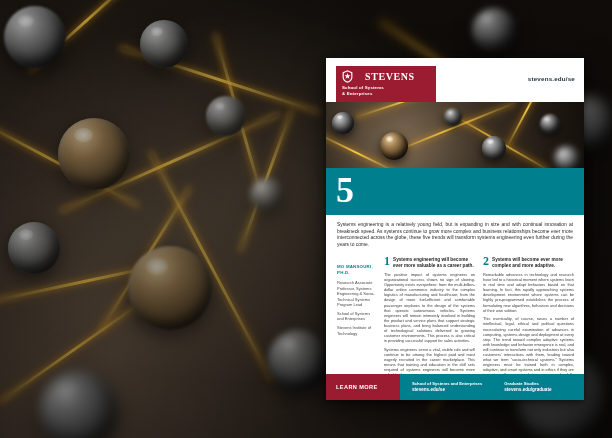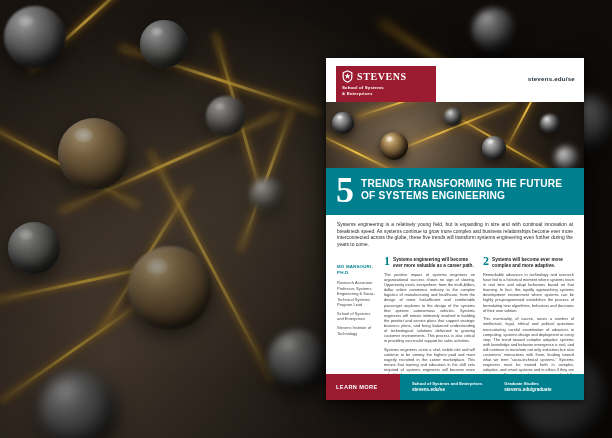--- a/index.html
+++ b/index.html
@@ -95,21 +95,21 @@
     width: 100px;
     height: 40px;
     background: #9b1b30;
     color: #fff;
     padding: 4px 6px;
     box-sizing: border-box;
   }
   .logo-row {
     display: flex;
     align-items: center;
-    gap: 4px;
+    gap: 12px;
   }
   .logo-mark {
     width: 11px;
     height: 13px;
     flex: 0 0 auto;
   }
   .logo-word {
     font-family: "Liberation Serif", serif;
     font-size: 10px;
     font-weight: bold;
@@ -342,21 +342,20 @@
       <div class="node" style="left:6px; top:10px; width:22px; height:22px;"></div>
       <div class="node warm" style="left:54px; top:30px; width:28px; height:28px;"></div>
       <div class="node blur1" style="left:118px; top:6px; width:18px; height:18px;"></div>
       <div class="node" style="left:156px; top:34px; width:24px; height:24px;"></div>
       <div class="node blur1" style="left:214px; top:12px; width:20px; height:20px;"></div>
       <div class="node blur2" style="left:228px; top:44px; width:26px; height:26px;"></div>
     </div>
 
     <div class="headline">
       <div class="big-five">5</div>
-      <div class="headline-text">TRENDS TRANSFORMING THE FUTURE OF SYSTEMS ENGINEERING</div>
     </div>
 
     <div class="deck">Systems engineering is a relatively young field, but is expanding in size and with continual innovation at breakneck speed. As systems continue to grow more complex and business relationships become ever more interconnected across the globe, these five trends will transform systems engineering even further during the years to come.</div>
 
     <div class="body-wrap">
       <div class="rail">
         <div class="rail-name">MO MANSOURI, PH.D.</div>
         <div class="rail-line">Research Associate Professor, Systems Engineering &amp; Socio-Technical Systems Program Lead</div>
         <div class="rail-line">School of Systems and Enterprises</div>
         <div class="rail-line">Stevens Institute of Technology</div>

